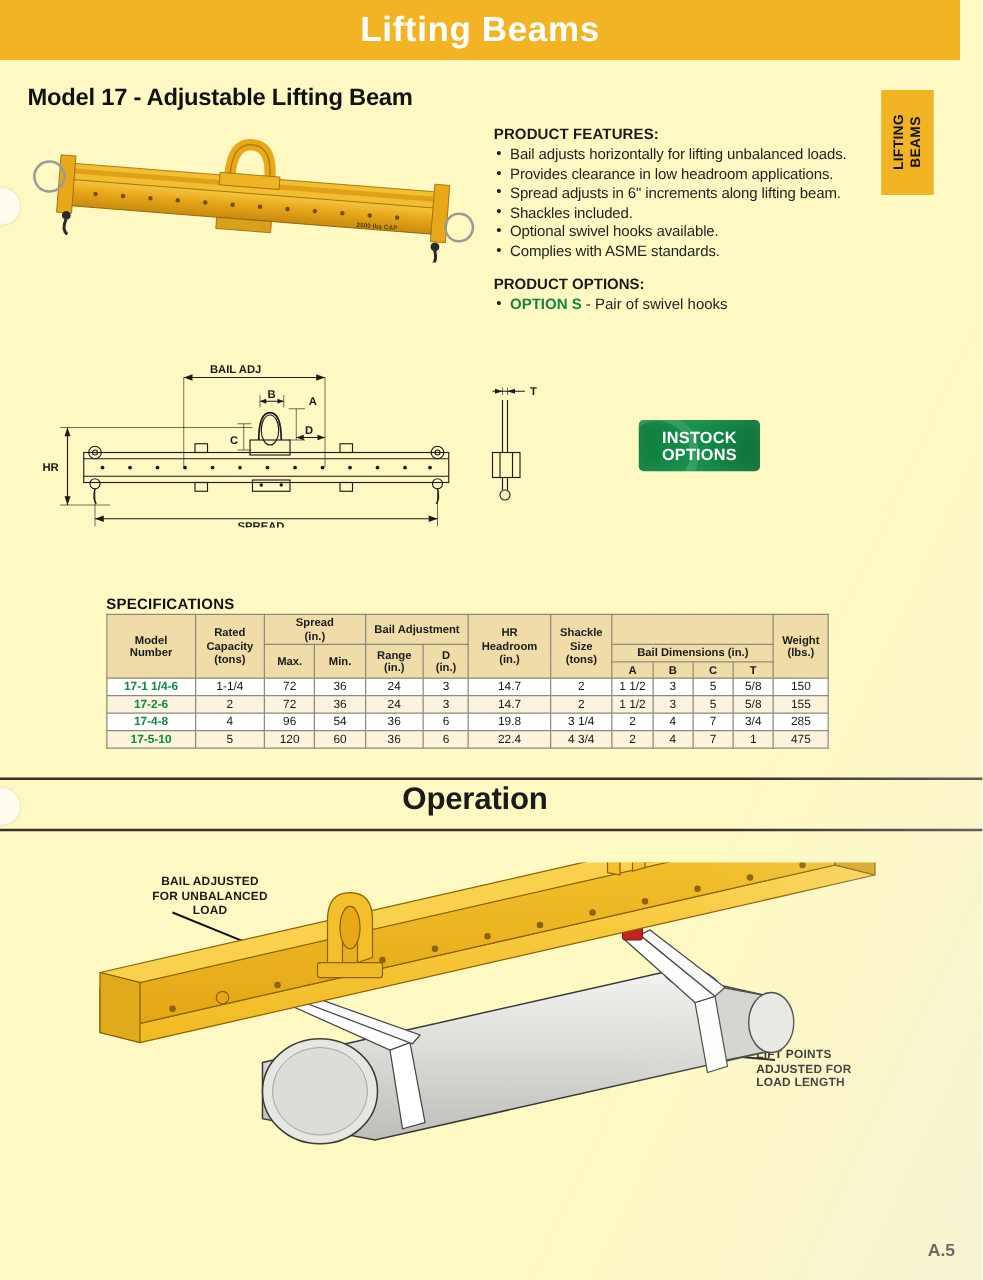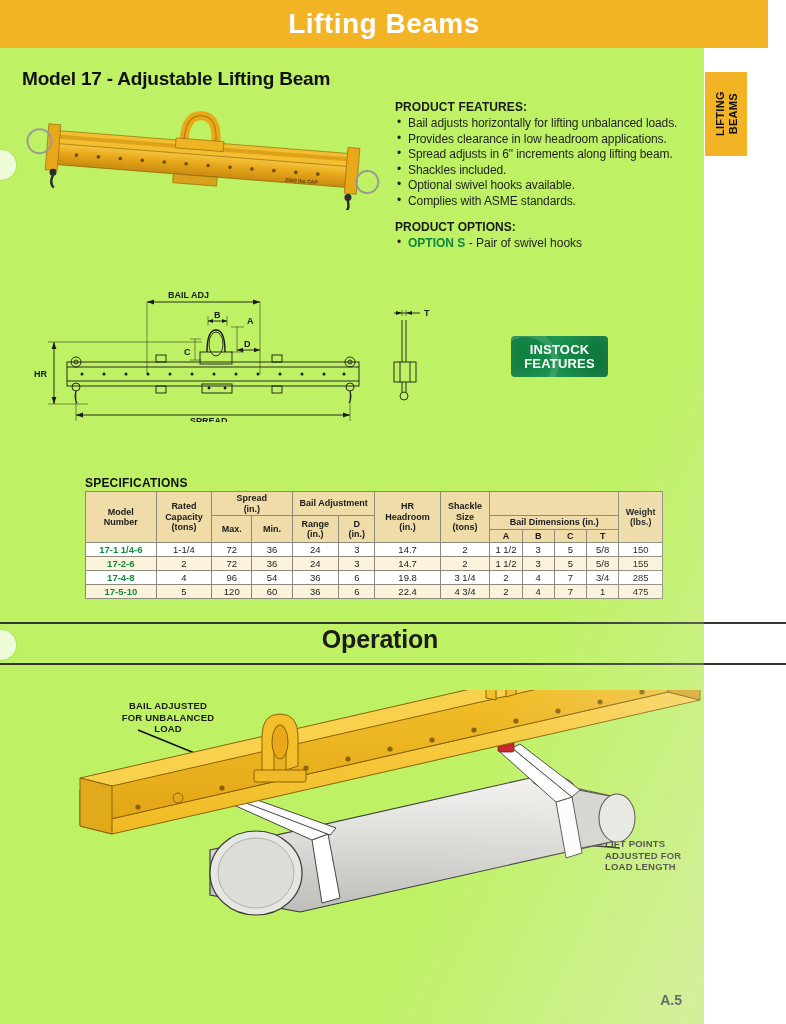--- a/index.html
+++ b/index.html
@@ -2,21 +2,21 @@
 <html><head>
 <meta charset="utf-8">
 <style>
   * { margin:0; padding:0; box-sizing:border-box; }
   html, body {
     width:786px; height:1024px;
     background:#ffffff;
     font-family:"Liberation Sans", sans-serif;
     overflow:hidden;
   }
-  .page { position:relative; width:704px; height:1024px; background:#bef264; }
+  .page { position:relative; width:786px; height:1024px; background:#fef9c3; }
 
   
   .punch {
     position:absolute; left:-14px; width:30px; height:30px;
     border-radius:50%;
     background:radial-gradient(circle at 60% 50%, #ffffff 55%, #eceae2 75%, #dedbd0 100%);
     box-shadow:0 0 2px rgba(120,120,110,.5);
     opacity:.75;
   }
   .scanfade {
@@ -342,21 +342,21 @@
       <line x1="26" y1="10" x2="26" y2="4" stroke-width=".5"></line>
       <line x1="14" y1="7" x2="40" y2="7"></line>
       <path d="M22 7 l-6 -2 v4 z" fill="#1a1a1a" stroke="none"></path>
       <path d="M26 7 l6 -2 v4 z" fill="#1a1a1a" stroke="none"></path>
     </g>
     <text x="44" y="10" font-size="9" font-weight="bold" fill="#1a1a1a">T</text>
   </svg>
 
   <div class="instock">
     <div class="instock-l1">INSTOCK</div>
-    <div class="instock-l2">FEATURES</div>
+    <div class="instock-l2">OPTIONS</div>
   </div>
 
   <div class="spec-title">SPECIFICATIONS</div>
   <div class="spec-wrap">
     <table class="spec">
       <thead>
         <tr>
           <th rowspan="3" style="width:72px">Model<br>Number</th>
           <th rowspan="3" style="width:56px">Rated<br>Capacity<br>(tons)</th>
           <th colspan="2" style="width:82px">Spread<br>(in.)</th>

